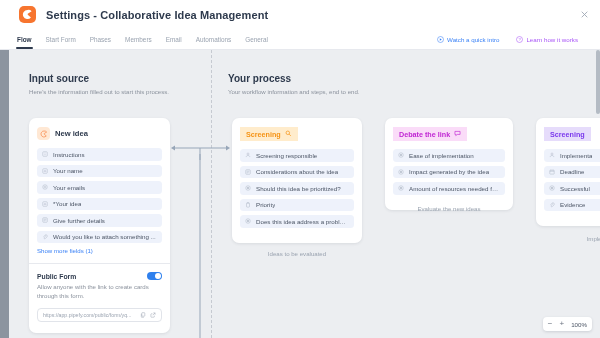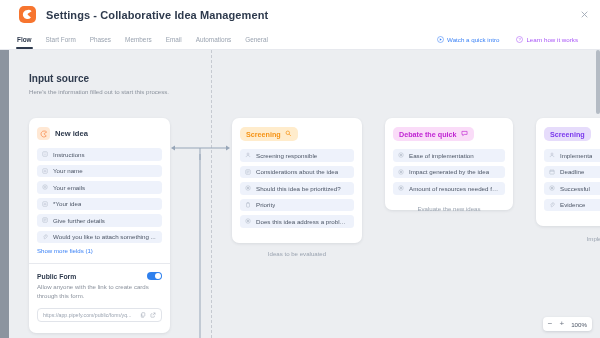--- a/index.html
+++ b/index.html
@@ -100,21 +100,21 @@
   .card-head {
     display: flex; align-items: center; gap: 5px; margin-bottom: 8px;
   }
   .card-icon {
     width: 13px; height: 13px; border-radius: 4px;
     display: flex; align-items: center; justify-content: center; flex: none;
   }
   .card-title { font-size: 7.6px; font-weight: bold; color: #2e3a4d; }
   .pill {
     display: inline-flex; align-items: flex-start; gap: 4px;
-    border-radius: 5px; padding: 2.5px 6px;
+    border-radius: 0; padding: 2.5px 6px;
     font-size: 7.2px; font-weight: bold;
   }
   .pill.orange { background: #ffeccc; color: #f59315; }
   .pill.pink   { background: #fadcf8; color: #c026d3; }
   .pill.purple { background: #e6dcfb; color: #7c3aed; }
   .field {
     display: flex; align-items: center; gap: 5px;
     background: #eef2fb; border-radius: 3.5px;
     height: 12.5px; padding: 0 5px; margin-bottom: 4px;
     font-size: 6.2px; color: #4b5565;
@@ -220,20 +220,24 @@
 
   <div class="canvas">
 
     <div class="left-rail"></div>
     <div class="divider"></div>
     <div class="scrollbar-v"></div>
 
     <div class="col-head" style="left:29px; top:23px; width:170px;">
       <div class="ch-title">Input source</div>
       <div class="ch-sub">Here's the information filled out to start this process.</div>
+    </div>
+    <div class="col-head" style="left:228px; top:23px; width:250px;">
+      <div class="ch-title">Your process</div>
+      <div class="ch-sub">Your workflow information and steps, end to end.</div>
     </div>
 
     <svg class="conn" style="left:170px; top:92px;" width="62" height="18">
       <path d="M3 6 H58" stroke="#97a6b8" stroke-width="1" fill="none"></path>
       <path d="M30 6 V18" stroke="#97a6b8" stroke-width="1" fill="none"></path>
       <path d="M1 6 l4 -2.6 v5.2 z" fill="#97a6b8"></path>
       <path d="M60 6 l-4 -2.6 v5.2 z" fill="#97a6b8"></path>
     </svg>
     <svg class="conn" style="left:198px; top:104px;" width="4" height="184">
       <path d="M2 0 V184" stroke="#97a6b8" stroke-width="1" fill="none"></path>
@@ -389,21 +393,21 @@
             </svg>
         </span>
         <span class="flabel">Does this idea address a problem th...</span>
       </div>
     </div>
     <div class="card-sub" style="left:232px; top:200px; width:130px;">Ideas to be evaluated</div>
 
     <div class="card" style="left:385px; top:68px; width:128px;">
       <div class="card-head">
         <div class="pill pink">
-          <span>Debate the quick</span>
+          <span>Debate the link</span>
           <span>
             <svg width="7" height="7" viewBox="0 0 12 12">
                 <path d="M1.6 2.4h8.8v5.2H5.4L3 9.6V7.6H1.6z" fill="none" stroke="#c026d3" stroke-width="1.1"></path>
               </svg>
           </span>
         </div>
       </div>
       <div class="field">
         <span class="fi">
           <svg width="6" height="6" viewBox="0 0 12 12">

